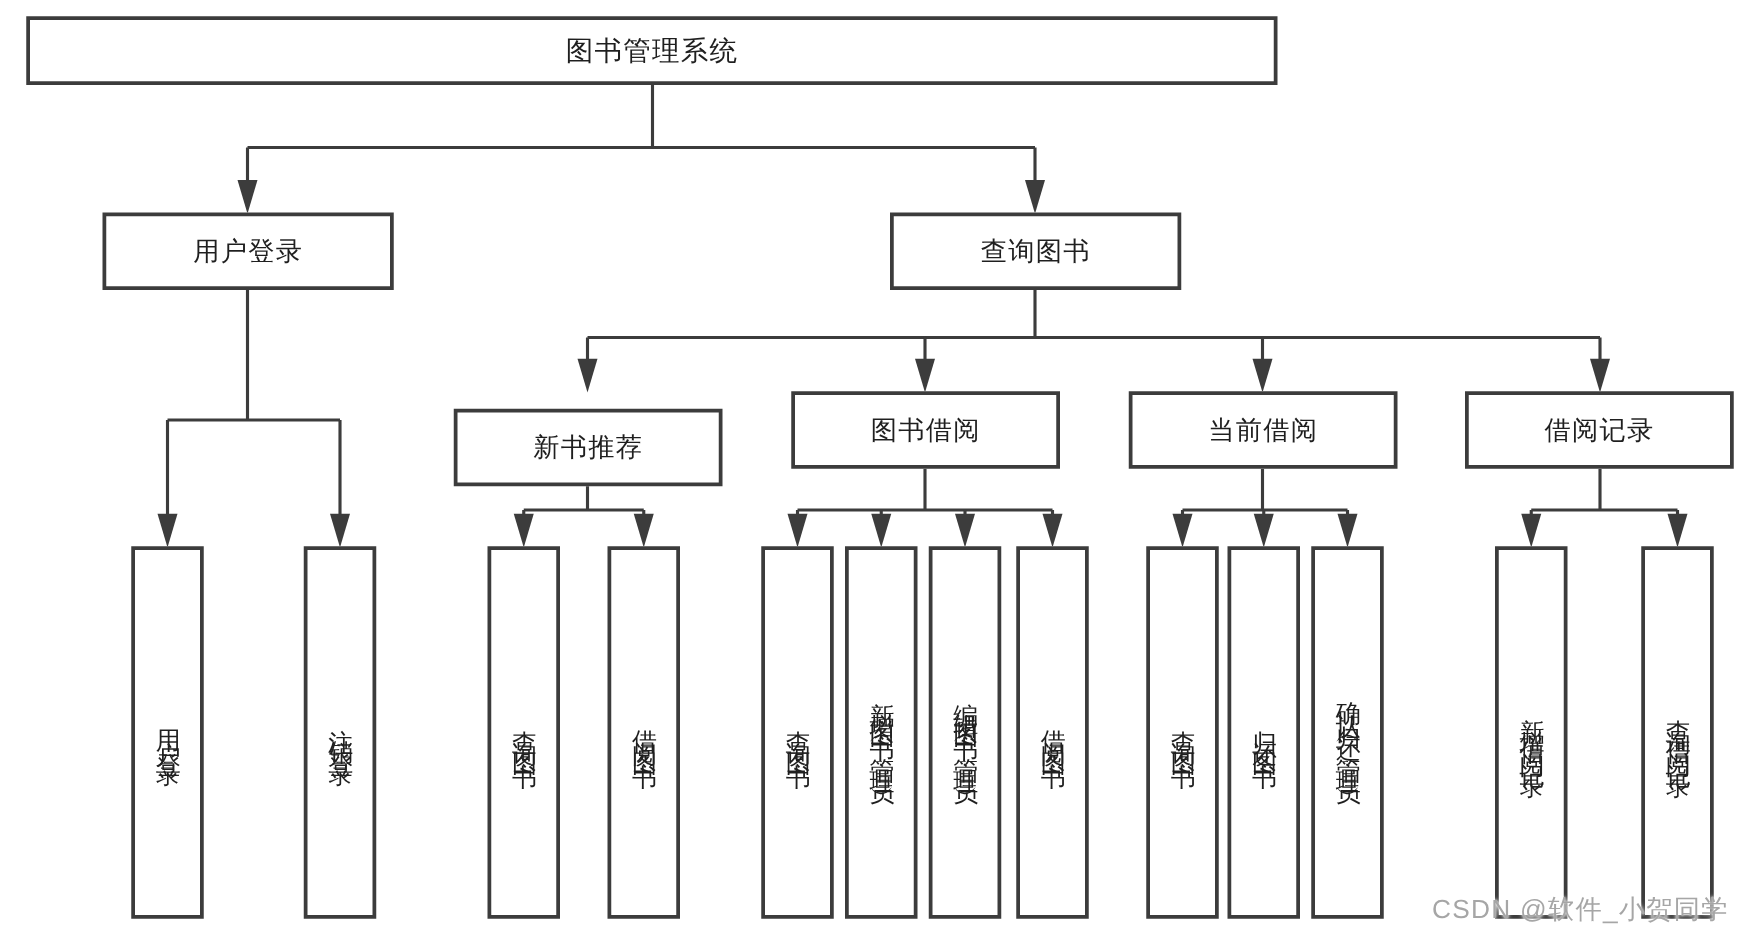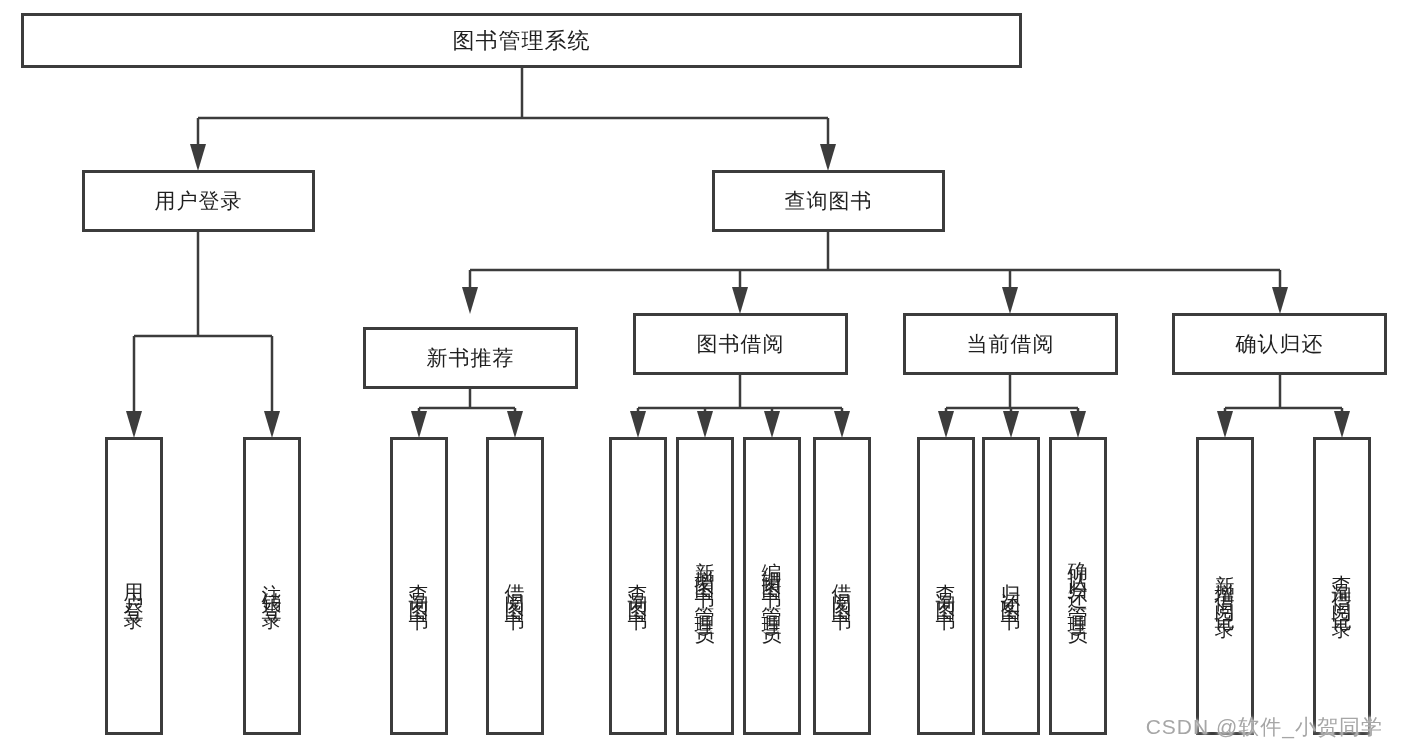--- a/index.html
+++ b/index.html
@@ -125,21 +125,21 @@
     </svg>
 
   <div class="node hbox root-box">图书管理系统</div>
 
   <div class="node hbox" style="left:82px; top:170px; width:233px; height:62px;">用户登录</div>
   <div class="node hbox" style="left:712px; top:170px; width:233px; height:62px;">查询图书</div>
 
   <div class="node hbox" style="left:363px; top:327px; width:215px; height:62px;">新书推荐</div>
   <div class="node hbox" style="left:903px; top:313px; width:215px; height:62px;">当前借阅</div>
   <div class="node hbox" style="left:633px; top:313px; width:215px; height:62px;">图书借阅</div>
-  <div class="node hbox" style="left:1172px; top:313px; width:215px; height:62px;">确认归还</div>
+  <div class="node hbox" style="left:1172px; top:313px; width:215px; height:62px;">借阅记录</div>
 
   <div class="node vbox" style="left:105px;">用户登录</div>
   <div class="node vbox" style="left:243px;">注销登录</div>
 
   <div class="node vbox" style="left:390px;">查询图书</div>
   <div class="node vbox" style="left:486px;">借阅图书</div>
 
   <div class="node vbox" style="left:609px;">查询图书</div>
   <div class="node vbox" style="left:676px;">新增图书（管理员）</div>
   <div class="node vbox" style="left:743px;">编辑图书（管理员）</div>

